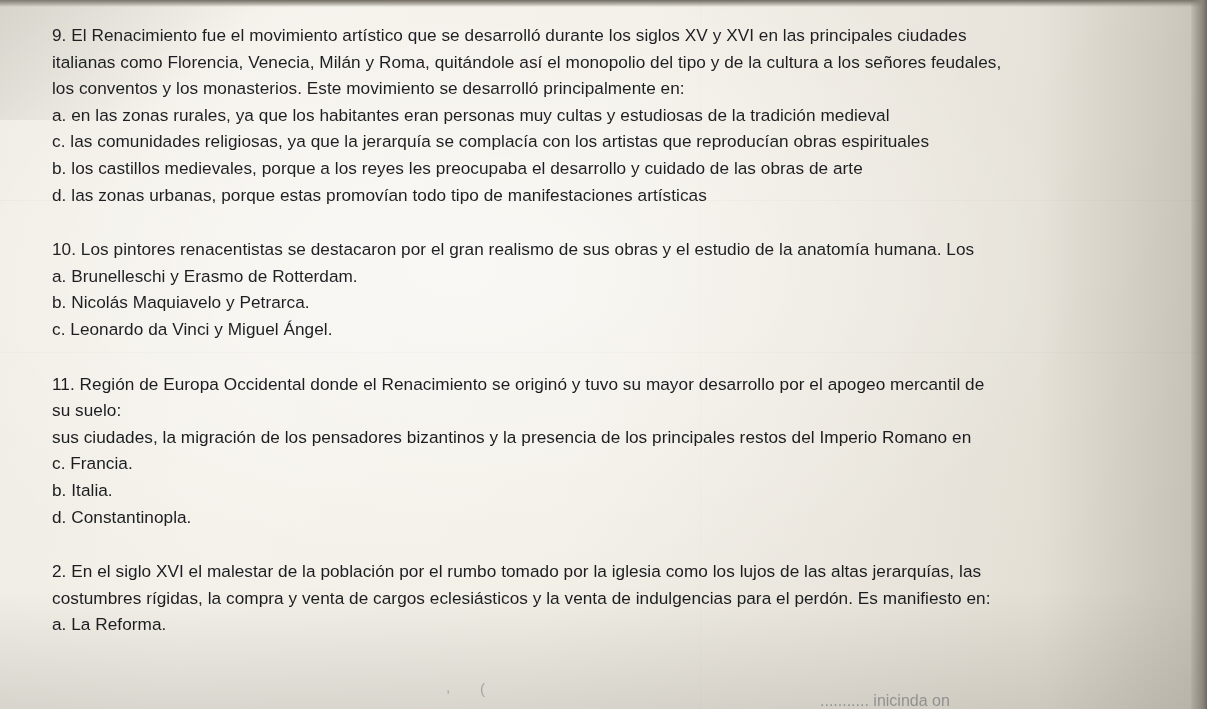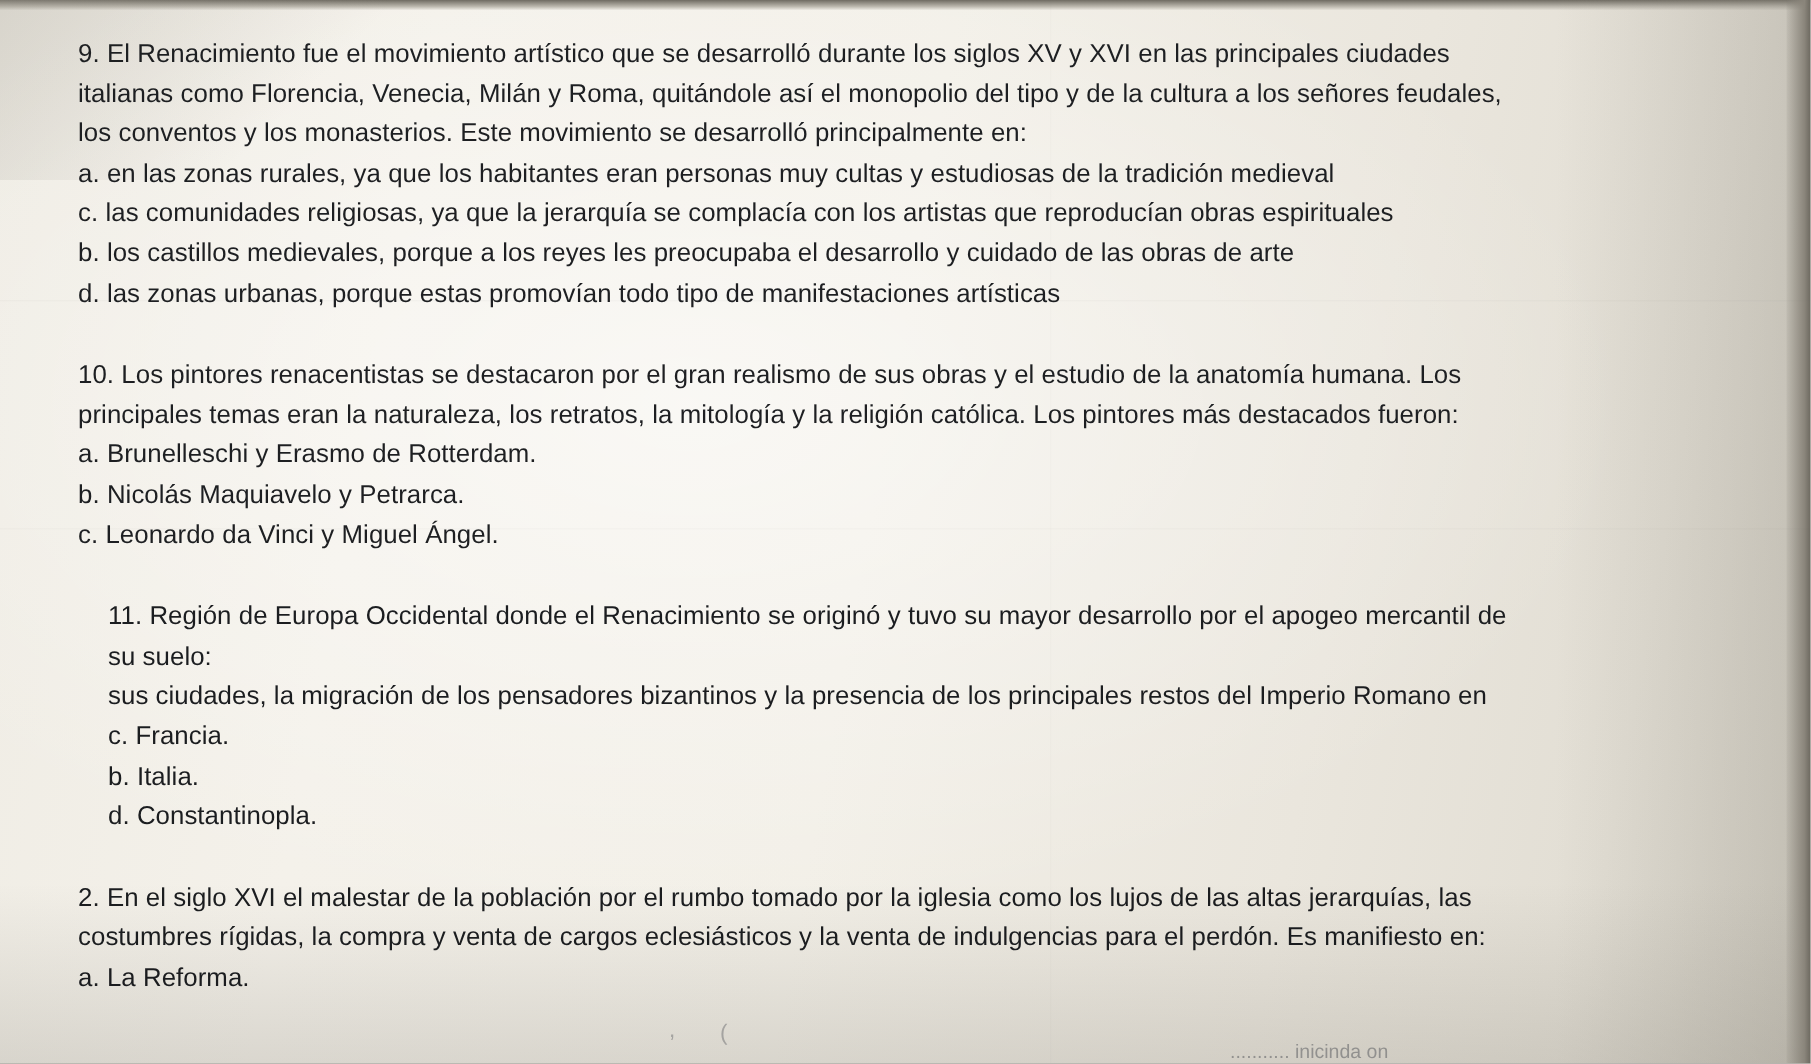--- a/index.html
+++ b/index.html
@@ -12,21 +12,21 @@
     height: 709px;
     overflow: hidden;
     font-family: "Liberation Sans", sans-serif;
   }
 
   
   #page {
     position: relative;
     width: 1207px;
     height: 709px;
-    background: #e5e5e5;
+    background: #7dd3fc;
     overflow: hidden;
   }
 
   
   #paper-surface {
     position: absolute;
     inset: 0;
     background:
       radial-gradient(ellipse 900px 500px at 38% 38%, rgba(255,255,255,0.55) 0%, rgba(255,255,255,0.0) 70%),
       linear-gradient(100deg, #efece4 0%, #f4f1ea 22%, #f2efe7 48%, #eae6dd 72%, #e2ded4 88%, #d8d4c9 100%);
@@ -93,33 +93,33 @@
   }
   .opt {
     display: block;
     white-space: nowrap;
   }
   .gap-md { height: 28px; }
 
   
   #q9 { opacity: 0.97; }
   #q10 { opacity: 0.97; }
-  #q11 { opacity: 0.98; margin-left: 20px; }
+  #q11 { opacity: 0.98; }
   #q12 { opacity: 0.98; }
 
   
   #cutoff {
     position: absolute;
     left: 820px;
     bottom: 0px;
     width: 380px;
     height: 16px;
     overflow: hidden;
     color: #5d5f63;
-    font-size: 13px;
+    font-size: 16px;
     line-height: 16px;
     opacity: 0.55;
     white-space: nowrap;
   }
   
   .mark {
     position: absolute;
     color: #6e6f72;
     font-size: 15px;
     opacity: 0.5;
@@ -154,21 +154,20 @@
         <span class="opt">b. los castillos medievales, porque a los reyes les preocupaba el desarrollo y cuidado de las obras de arte</span>
         <span class="opt">d. las zonas urbanas, porque estas promovían todo tipo de manifestaciones artísticas</span>
       </div>
     </div>
 
     <div class="gap-md"></div>
 
     <div class="question-block" id="q10">
       <div class="q-body">
         <span class="q-line">10. Los pintores renacentistas se destacaron por el gran realismo de sus obras y el estudio de la anatomía humana. Los</span>
-        <span class="q-line">principales temas eran la naturaleza, los retratos, la mitología y la religión católica. Los pintores más destacados fueron:</span>
       </div>
       <div>
         <span class="opt">a. Brunelleschi y Erasmo de Rotterdam.</span>
         <span class="opt">b. Nicolás Maquiavelo y Petrarca.</span>
         <span class="opt">c. Leonardo da Vinci y Miguel Ángel.</span>
       </div>
     </div>
 
     <div class="gap-md"></div>
 

